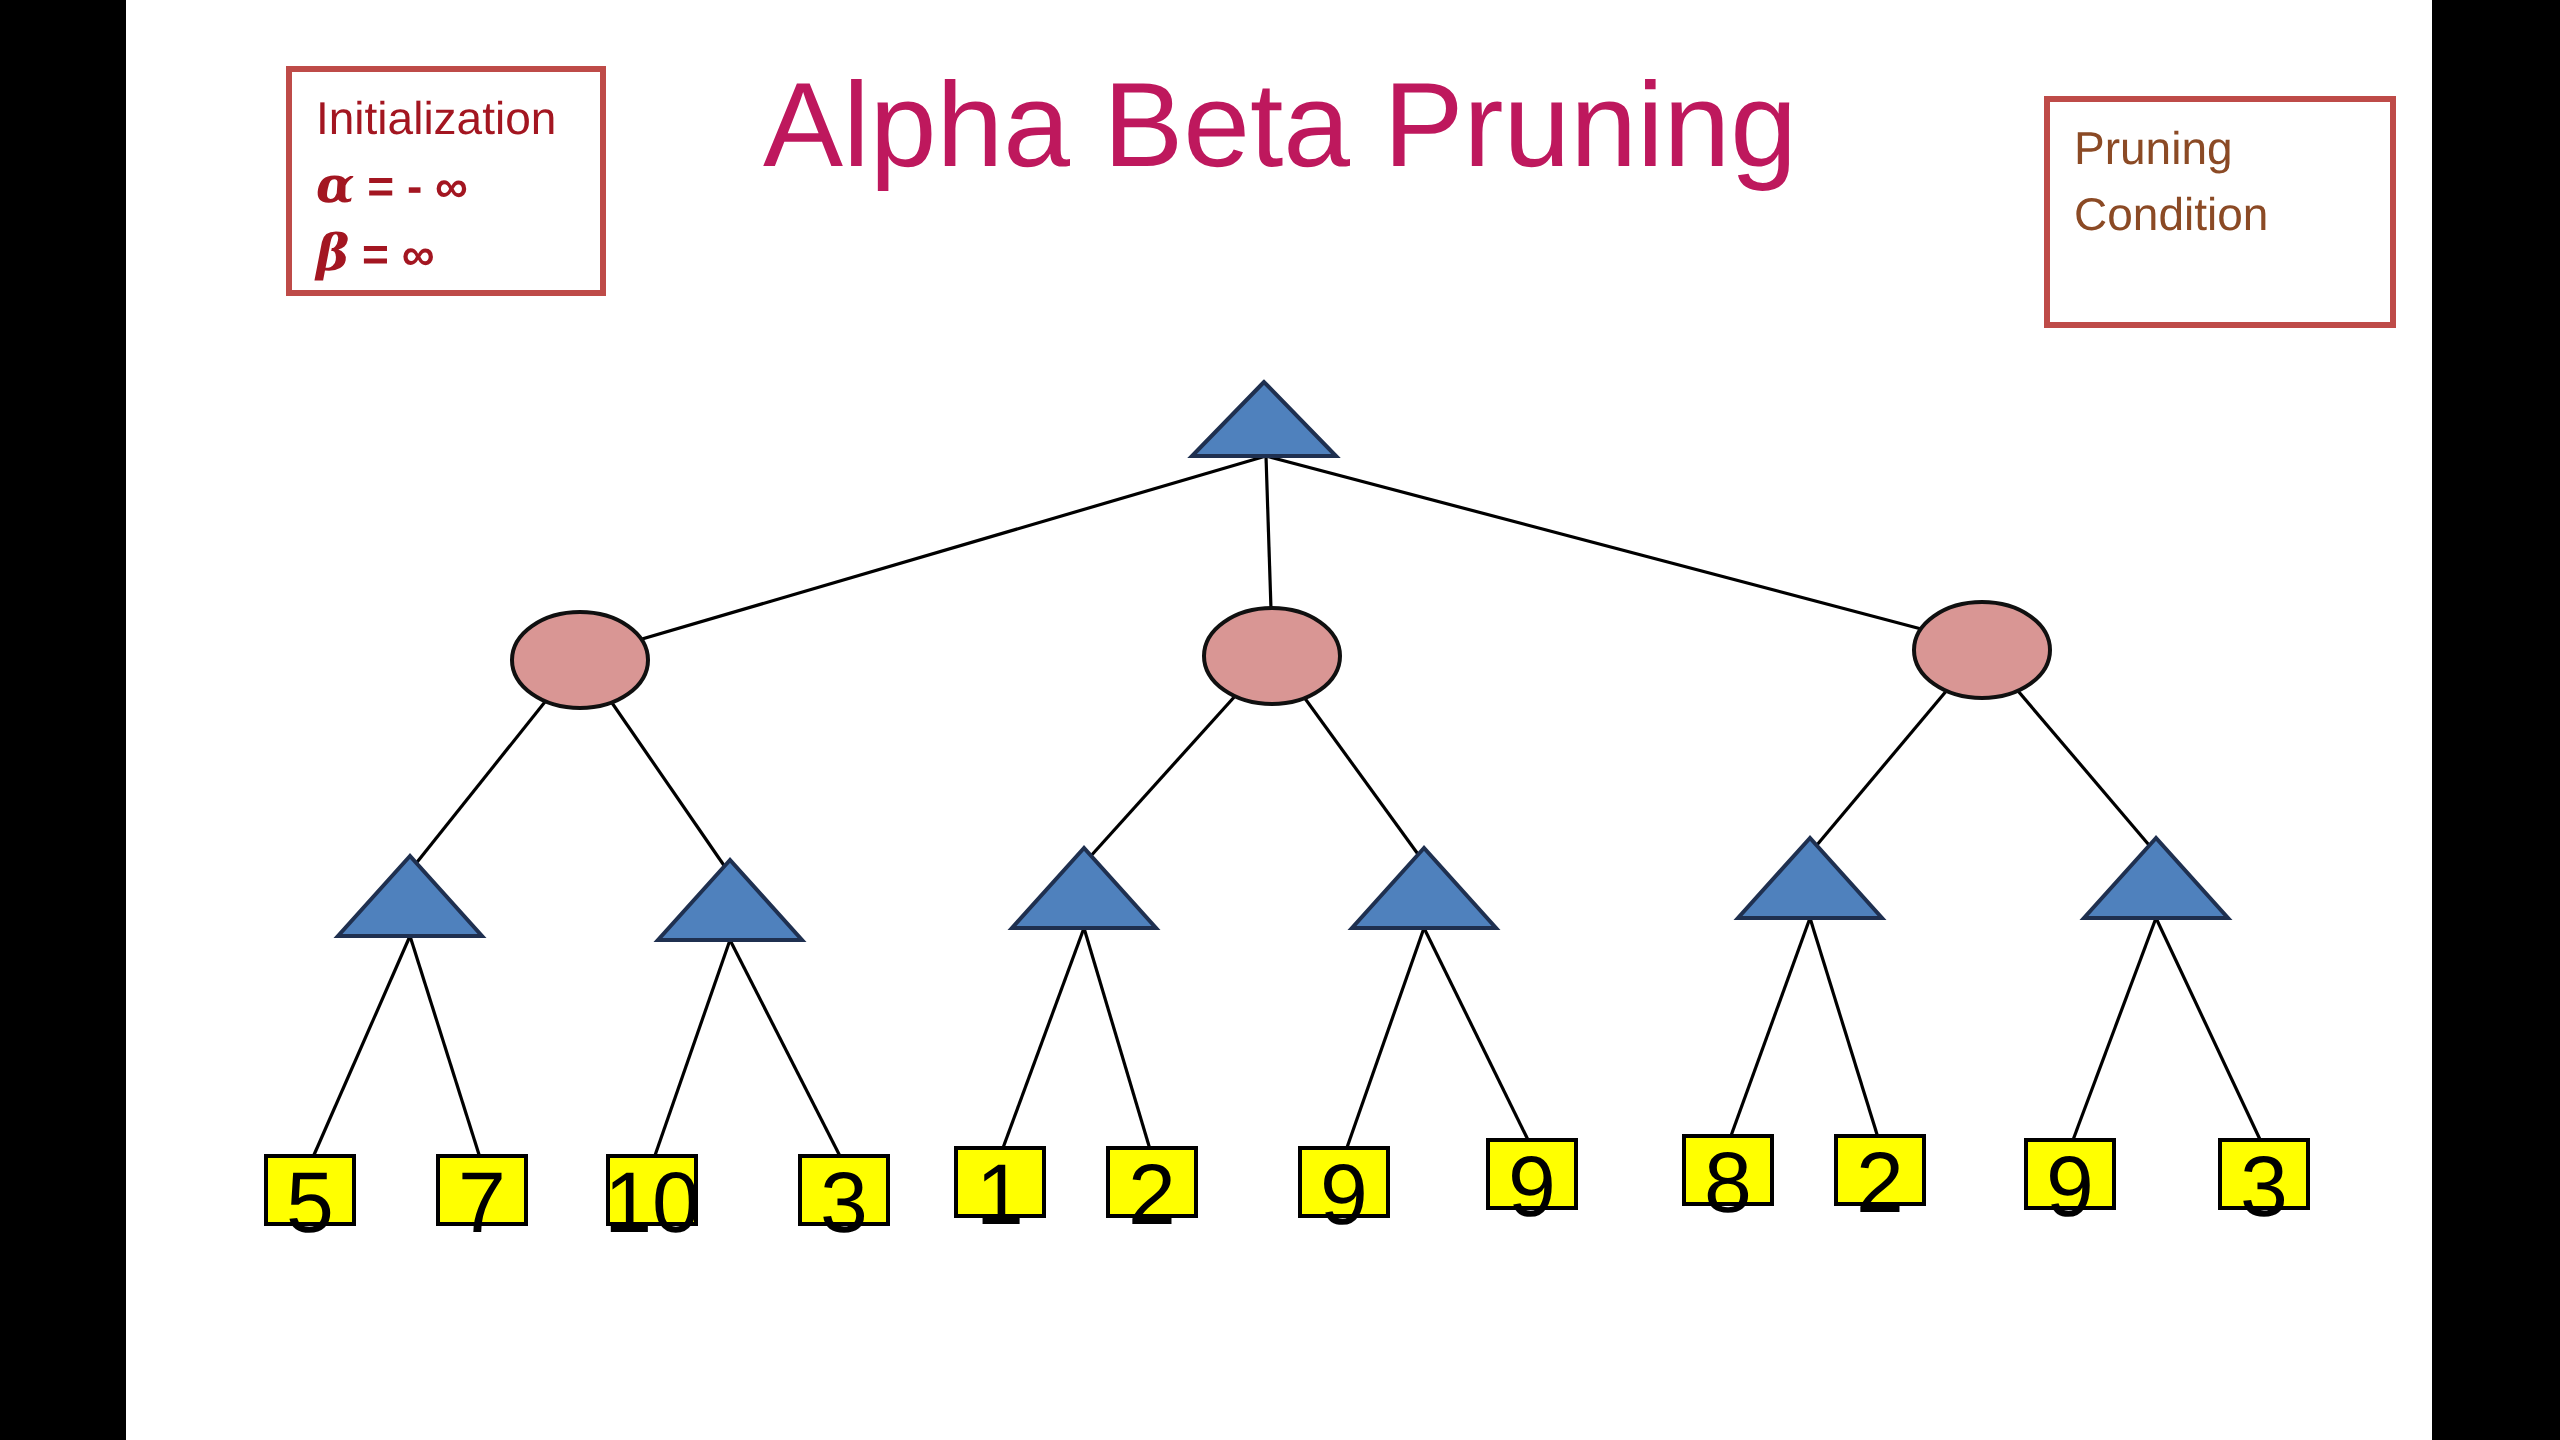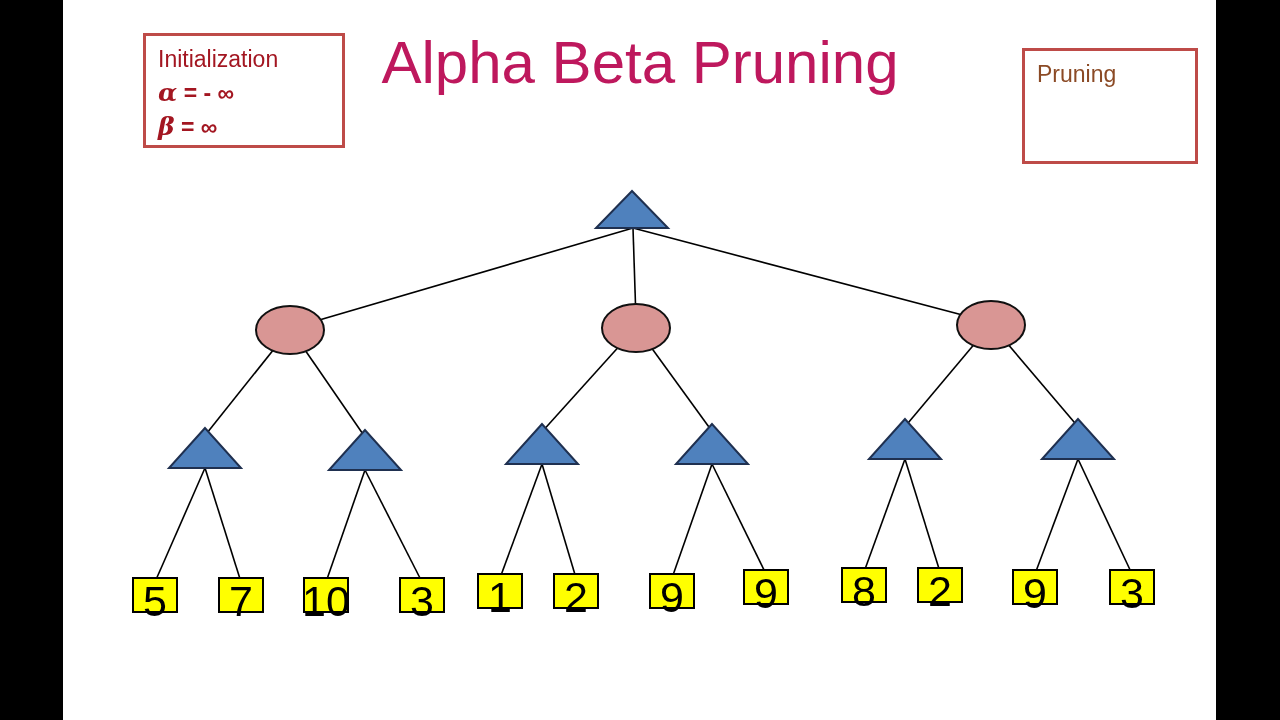--- a/index.html
+++ b/index.html
@@ -34,21 +34,21 @@
 
   .callout {
     position: absolute;
     border: 3px solid #BE4B48;
     background: #ffffff;
     padding: 7px 12px 6px 12px;
     box-sizing: border-box;
   }
   .init-box {
     left: 143px; top: 33px;
-    width: 202px; height: 115px;
+    width: 160px; height: 115px;
     color: #A31621;
   }
   .pruning-box {
     left: 1022px; top: 48px;
     width: 176px; height: 116px;
     color: #8B4A25;
   }
   .callout .line {
     font-size: 23px;
     line-height: 33px;
@@ -90,20 +90,21 @@
   <div class="title">Alpha Beta Pruning</div>
 
   <div class="callout init-box">
     <div class="line">Initialization</div>
     <div class="line"><span class="math-sym">α</span><span class="math-rest"> = - ∞</span></div>
     <div class="line"><span class="math-sym">β</span><span class="math-rest"> = ∞</span></div>
   </div>
 
   <div class="callout pruning-box">
     <div class="line">Pruning</div>
+    <div class="line">Condition</div>
   </div>
 
   <svg class="tree" viewBox="0 0 1280 720">
 
     <line x1="633" y1="228" x2="292" y2="328"></line>
     <line x1="633" y1="228" x2="636" y2="320"></line>
     <line x1="633" y1="228" x2="989" y2="322"></line>
 
     <line x1="286" y1="334" x2="203" y2="438"></line>
     <line x1="294" y1="334" x2="367" y2="440"></line>

